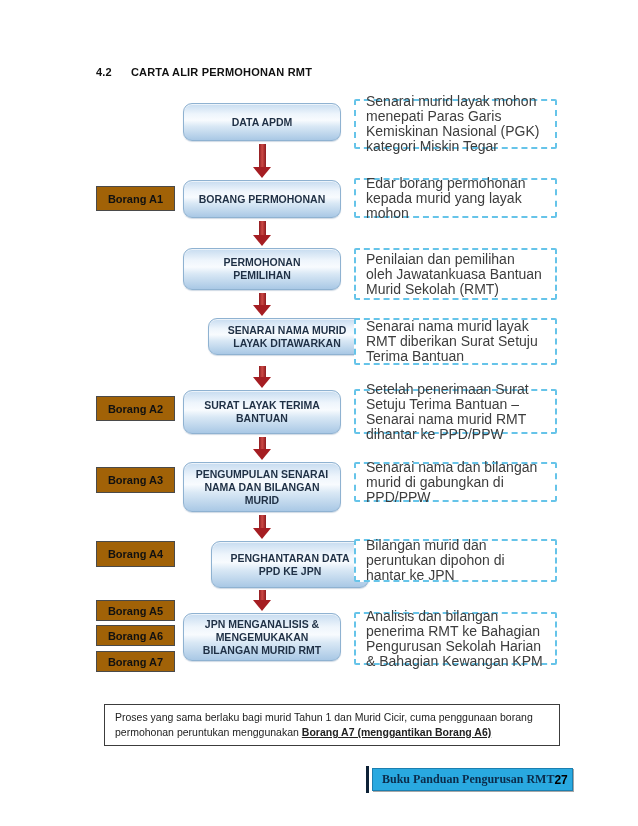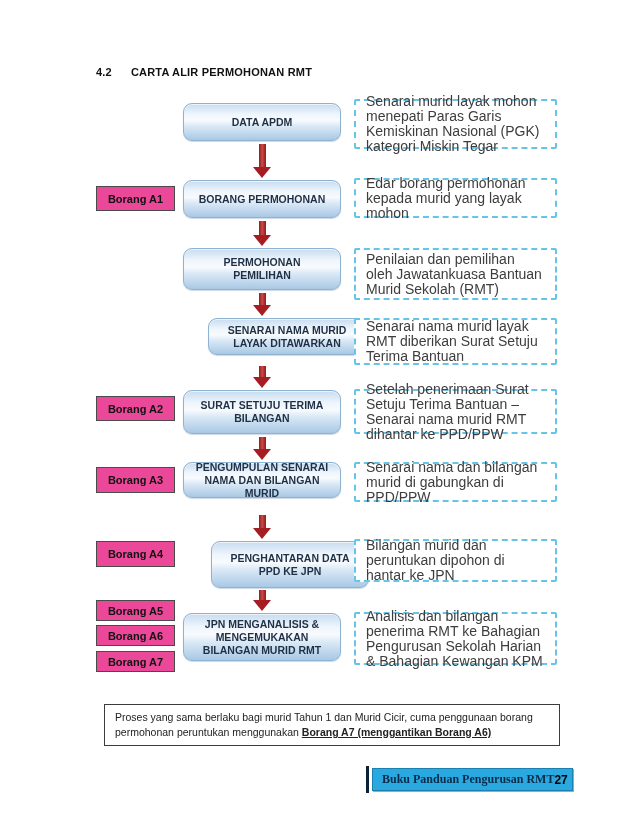--- a/index.html
+++ b/index.html
@@ -23,21 +23,21 @@
   
   .note-dashed{
     position:absolute;left:354px;width:203px;box-sizing:border-box;
     border:2px dashed #66c4e9;background:#fff;border-radius:2px;
     font-size:14px;color:#3d3d3d;line-height:15px;padding:5px 10px;
     display:flex;align-items:center;
   }
   
   .form-label{
     position:absolute;left:96px;width:79px;box-sizing:border-box;
-    border:1.5px solid #4a4a4a;background:#ec4899;
+    border:1.5px solid #4a4a4a;background:#a16207;
     display:flex;align-items:center;justify-content:center;
     font-size:11px;font-weight:bold;color:#111;
   }
   
   .arrow{position:absolute;width:18px;display:flex;flex-direction:column;align-items:center;}
   .arrow-shaft{width:7px;flex:1;background:linear-gradient(90deg,#8e1a1f,#cc4a45 45%,#8e1a1f);}
   .arrow-head{width:0;height:0;border-left:9px solid transparent;border-right:9px solid transparent;border-top:11px solid #a51d22;}
   
   .bottom-note{
     position:absolute;left:104px;top:704px;width:456px;box-sizing:border-box;
@@ -65,22 +65,22 @@
 
   <div class="title">
     <span>4.2</span>
     <span>CARTA ALIR PERMOHONAN RMT</span>
   </div>
 
   <div class="step" style="top:103px;height:38px;">DATA APDM</div>
   <div class="step" style="top:180px;height:38px;">BORANG PERMOHONAN</div>
   <div class="step" style="top:248px;height:42px;">PERMOHONAN PEMILIHAN</div>
   <div class="step" style="top:318px;height:37px;margin-left:25px;">SENARAI NAMA MURID LAYAK DITAWARKAN</div>
-  <div class="step" style="top:390px;height:44px;">SURAT SETUJU TERIMA BILANGAN</div>
-  <div class="step" style="top:462px;height:36px;">PENGUMPULAN SENARAI NAMA DAN BILANGAN MURID</div>
+  <div class="step" style="top:390px;height:44px;">SURAT LAYAK TERIMA BANTUAN</div>
+  <div class="step" style="top:462px;height:50px;">PENGUMPULAN SENARAI NAMA DAN BILANGAN MURID</div>
   <div class="step" style="top:541px;height:47px;margin-left:28px;">PENGHANTARAN DATA PPD KE JPN</div>
   <div class="step" style="top:613px;height:48px;">JPN MENGANALISIS &amp; MENGEMUKAKAN BILANGAN MURID RMT</div>
 
   <div class="arrow" style="left:253px;top:144px;height:34px;">
       <div class="arrow-shaft"></div>
       <div class="arrow-head"></div>
     </div>
   <div class="arrow" style="left:253px;top:221px;height:25px;">
       <div class="arrow-shaft"></div>
       <div class="arrow-head"></div>

